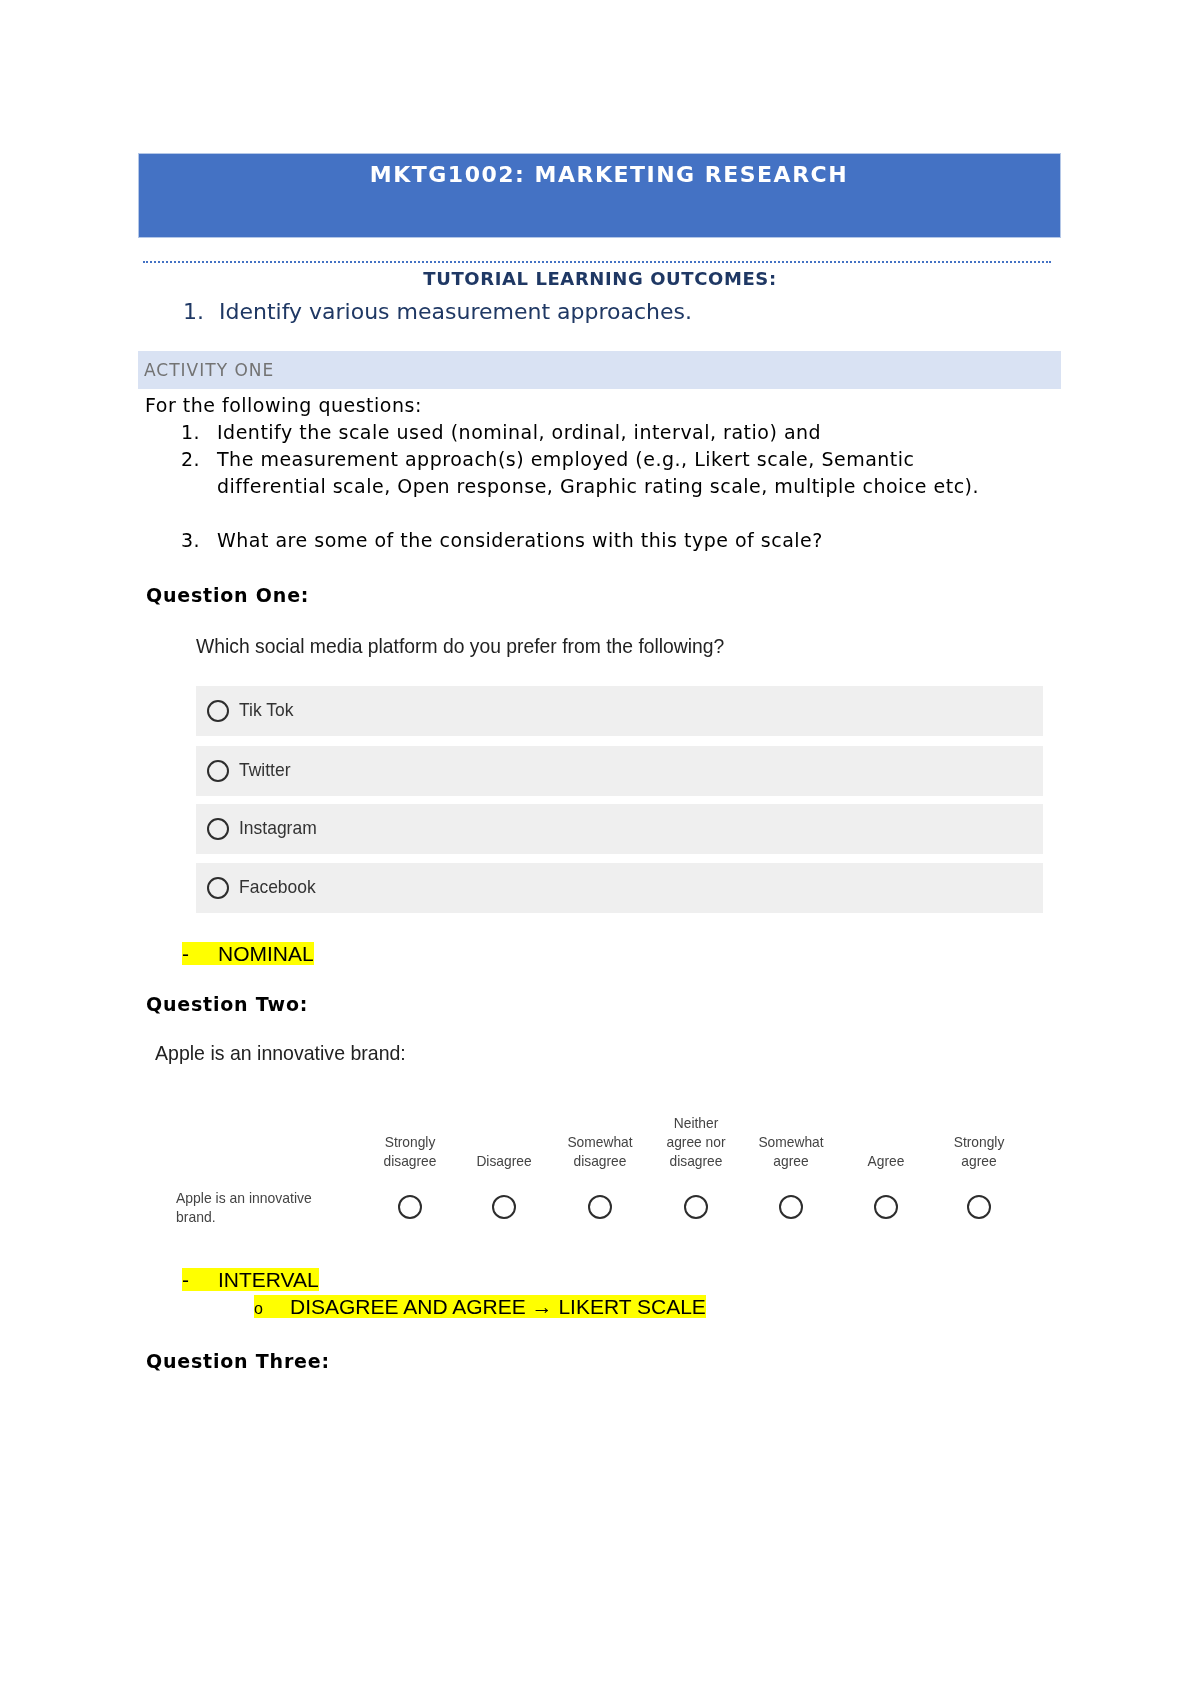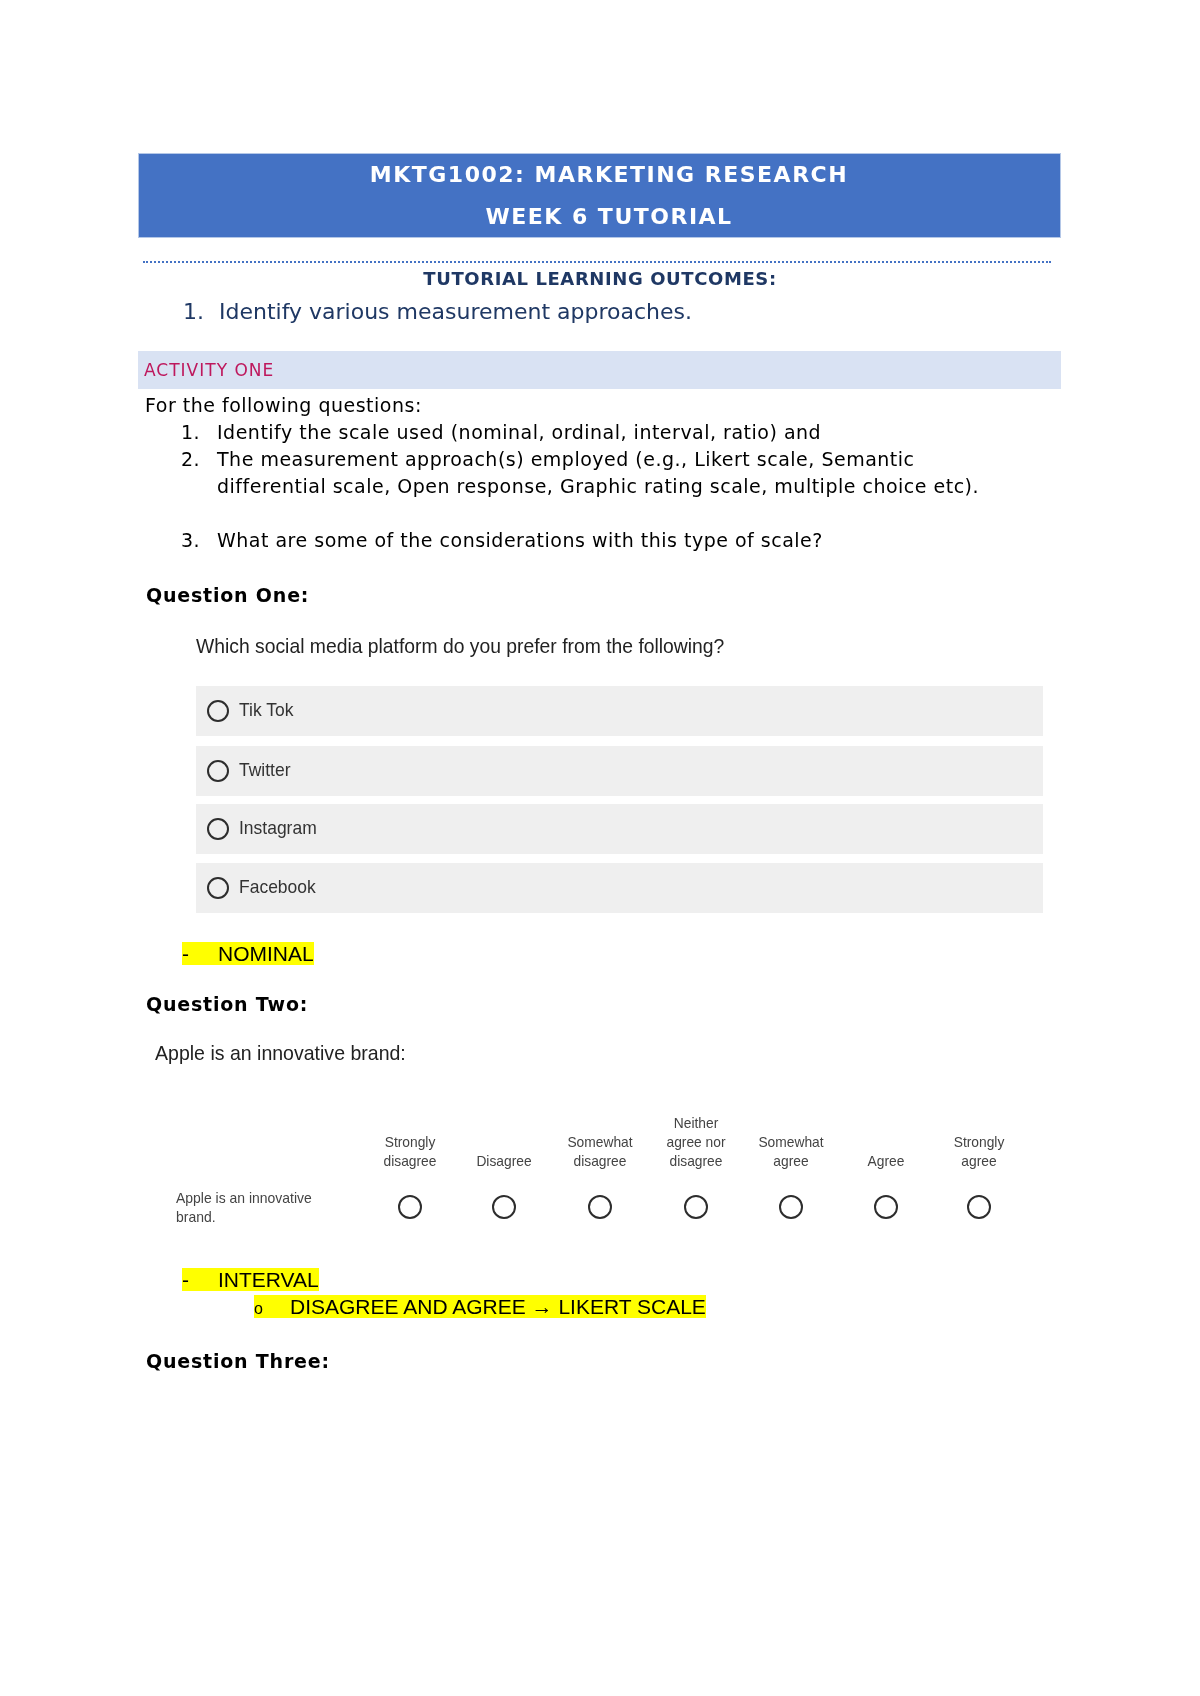--- a/index.html
+++ b/index.html
@@ -17,21 +17,21 @@
 
   #dotted-rule { left: 143px; top: 261px; width: 908px; height: 0;
                  border-top: 2px dotted #4472c4; }
 
   #outcomes-title { left: 0; width: 1200px; top: 268px; text-align: center;
                     color: #1f3864; font-weight: bold; font-size: 18px; letter-spacing: 0.6px; }
   #outcome-1 { left: 183px; top: 299px; color: #1f3864; font-size: 22px; }
   #outcome-1 .num { display: inline-block; width: 36px; }
 
   #activity-band { left: 138px; top: 351px; width: 923px; height: 38px; background: #d9e2f3; }
-  #activity-label { left: 6px; top: 9px; font-size: 17px; letter-spacing: 1px; color: #be185d; }
+  #activity-label { left: 6px; top: 9px; font-size: 17px; letter-spacing: 1px; color: #737373; }
 
   .body-text { font-size: 19px; letter-spacing: 0.5px; line-height: 27px; }
   #intro { left: 145px; top: 392px; }
   .ol-item { left: 181px; }
   .ol-item .num { position: absolute; left: 0; }
   .ol-item .txt { position: absolute; left: 36px; width: 800px; }
 
   .q-heading { left: 146px; font-weight: bold; font-size: 19px; letter-spacing: 0.8px; }
 
   .survey-font { font-family: "Liberation Sans", sans-serif; color: #333; }
@@ -55,21 +55,20 @@
   #q2-answer { left: 182px; top: 1268px; font-family: "Liberation Sans", sans-serif; font-size: 21px; }
   #q2-answer .dash { display: inline-block; width: 36px; }
   #q2-sub { left: 254px; top: 1295px; font-family: "Liberation Sans", sans-serif; font-size: 21px; }
   #q2-sub .bullet { display: inline-block; width: 36px; font-size: 16px; }
 </style>
 </head>
 <body>
 
 <div id="header-bar" class="abs">
   <div id="hdr-1" class="hdr-line">MKTG1002: MARKETING RESEARCH</div>
-  <div id="hdr-2" class="hdr-line">WEEK 6 TUTORIAL</div>
 </div>
 
 <div id="dotted-rule" class="abs"></div>
 
 <div id="outcomes-title" class="abs">TUTORIAL LEARNING OUTCOMES:</div>
 <div id="outcome-1" class="abs">
   <span class="num">1.</span><span>Identify various measurement approaches.</span>
 </div>
 
 <div id="activity-band" class="abs">

